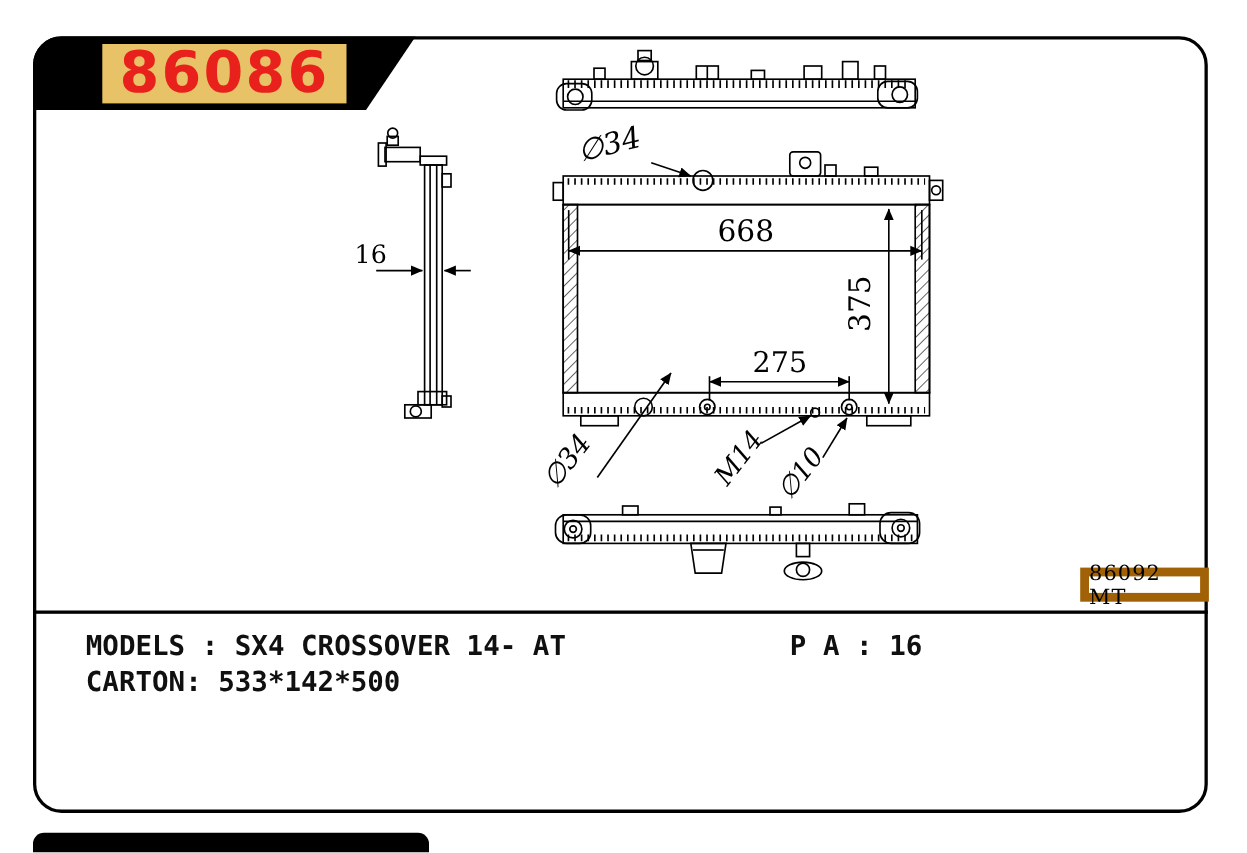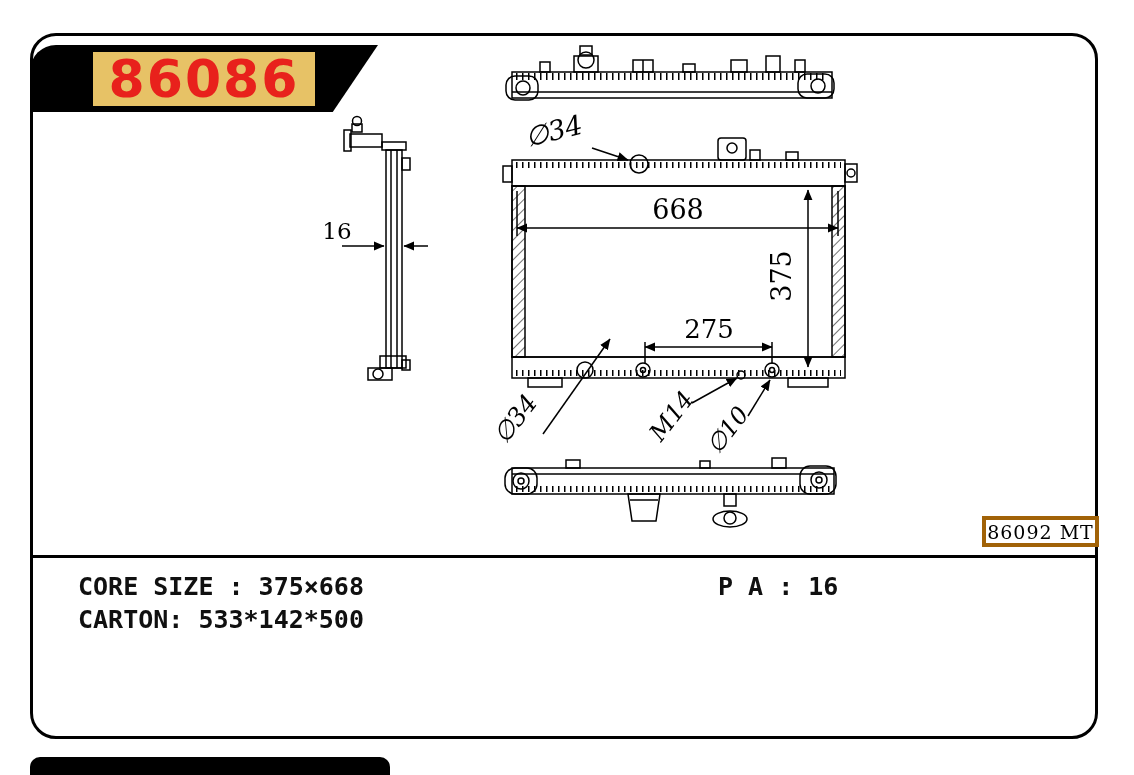--- a/index.html
+++ b/index.html
@@ -5,31 +5,31 @@
   html,body{margin:0;padding:0;background:#fff;}
   body{width:1134px;height:775px;position:relative;overflow:hidden;
        font-family:"DejaVu Sans Mono", monospace;color:#000;}
 
   .frame{position:absolute;left:30px;top:33px;width:1068px;height:706px;
          border:3px solid #000;border-radius:26px;box-sizing:border-box;background:#fff;}
 
   .ribbon{position:absolute;left:30px;top:33px;width:348px;height:67px;background:#000;
           border-top-left-radius:26px;
           clip-path:polygon(0 0,100% 0,87% 100%,0 100%);
-          display:flex;align-items:center;justify-content:center;z-index:3;margin-top:12px;}
+          display:flex;align-items:center;justify-content:center;z-index:3;}
   .part-no{font-family:"DejaVu Sans", sans-serif;font-weight:bold;font-size:52px;
            line-height:1.0;color:#e8211c;background:#e7c266;padding:1px 16px;letter-spacing:2px;}
 
   .drawing-svg{position:absolute;left:0;top:0;width:1134px;height:775px;z-index:1;}
 
   .dim{font-family:"DejaVu Serif", serif;fill:#000;stroke:none;}
   .dim-it{font-style:italic;}
 
   .ref-box{position:absolute;left:982px;top:516px;width:117px;height:31px;
-           border:4px solid #a16207;box-sizing:border-box;z-index:2;
+           border:8px solid #a16207;box-sizing:border-box;z-index:2;
            display:flex;align-items:center;justify-content:center;
            font-family:"DejaVu Serif", serif;font-size:19px;letter-spacing:1px;}
 
   .divider{position:absolute;left:30px;top:555px;width:1068px;height:0;
            border-top:3px solid #000;z-index:2;}
 
   .specs{position:absolute;left:30px;top:570px;width:1068px;z-index:2;
          font-family:"DejaVu Sans Mono", monospace;font-weight:bold;font-size:25px;color:#101010;}
   .specs .col-left{position:absolute;left:48px;top:0;}
   .specs .col-right{position:absolute;left:688px;top:0;}
@@ -171,21 +171,21 @@
 </svg>
 
 <div class="ref-box">
   <span>86092 MT</span>
 </div>
 
 <div class="divider"></div>
 
 <div class="specs">
   <div class="col-left">
-    <div class="row">CORE SIZE : 375×668</div>
+    <div class="row">MODELS : SX4 CROSSOVER 14- AT</div>
     <div class="row">CARTON: 533*142*500</div>
   </div>
   <div class="col-right">
     <div class="row">P A : 16</div>
   </div>
 </div>
 
 <div class="bottom-ribbon"></div>
 
 </body></html>

